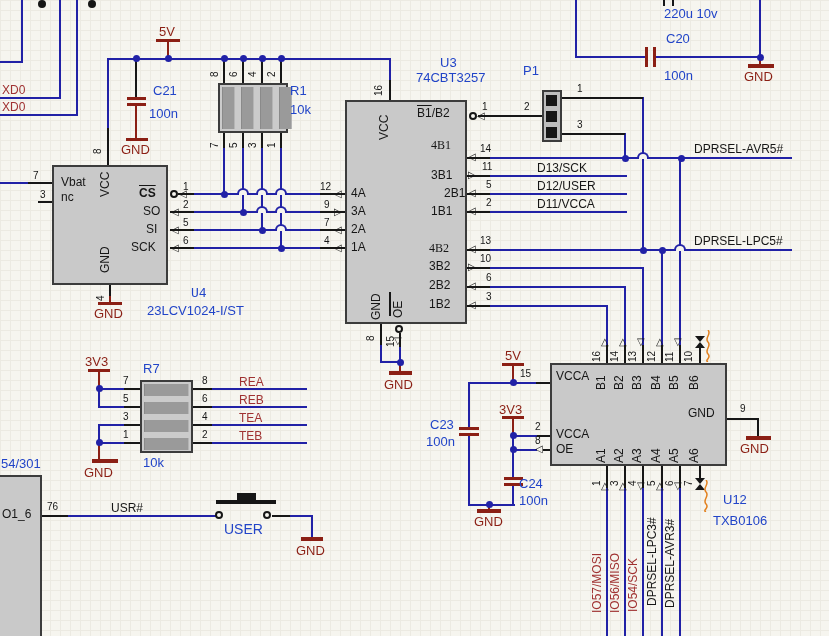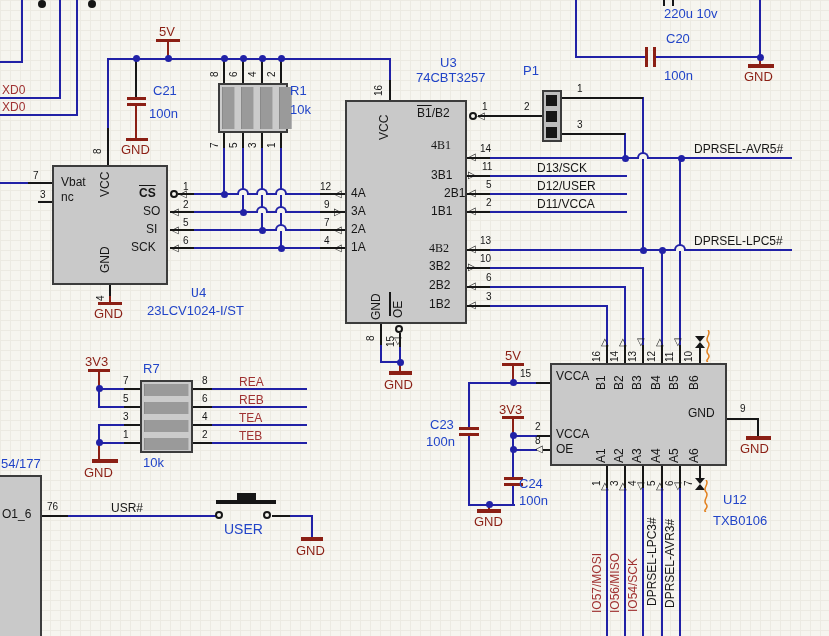--- a/index.html
+++ b/index.html
@@ -339,21 +339,21 @@
   <div class="tb" style="left:147px;top:304px;">23LCV1024-I/ST</div>
   <div class="tb" style="left:143px;top:362px;">R7</div>
   <div class="tb" style="left:143px;top:456px;">10k</div>
   <div class="tb" style="left:430px;top:418px;">C23</div>
   <div class="tb" style="left:426px;top:435px;">100n</div>
   <div class="tb" style="left:519px;top:477px;">C24</div>
   <div class="tb" style="left:519px;top:494px;">100n</div>
   <div class="tb" style="left:723px;top:493px;">U12</div>
   <div class="tb" style="left:713px;top:514px;">TXB0106</div>
   <div class="tb" style="left:224px;top:522px;font-size:14px;">USER</div>
-  <div class="tb" style="left:1px;top:457px;">54/177</div>
+  <div class="tb" style="left:1px;top:457px;">54/301</div>
 
   <div class="t" style="left:537px;top:162px;">D13/SCK</div>
   <div class="t" style="left:537px;top:180px;">D12/USER</div>
   <div class="t" style="left:537px;top:198px;">D11/VCCA</div>
   <div class="t" style="left:694px;top:143px;">DPRSEL-AVR5#</div>
   <div class="t" style="left:694px;top:235px;">DPRSEL-LPC5#</div>
   <div class="t" style="left:111px;top:502px;">USR#</div>
   <div class="t vt" style="left:646px;top:498px;height:108px;">DPRSEL-LPC3#</div>
   <div class="t vt" style="left:664px;top:500px;height:108px;">DPRSEL-AVR3#</div>
 

